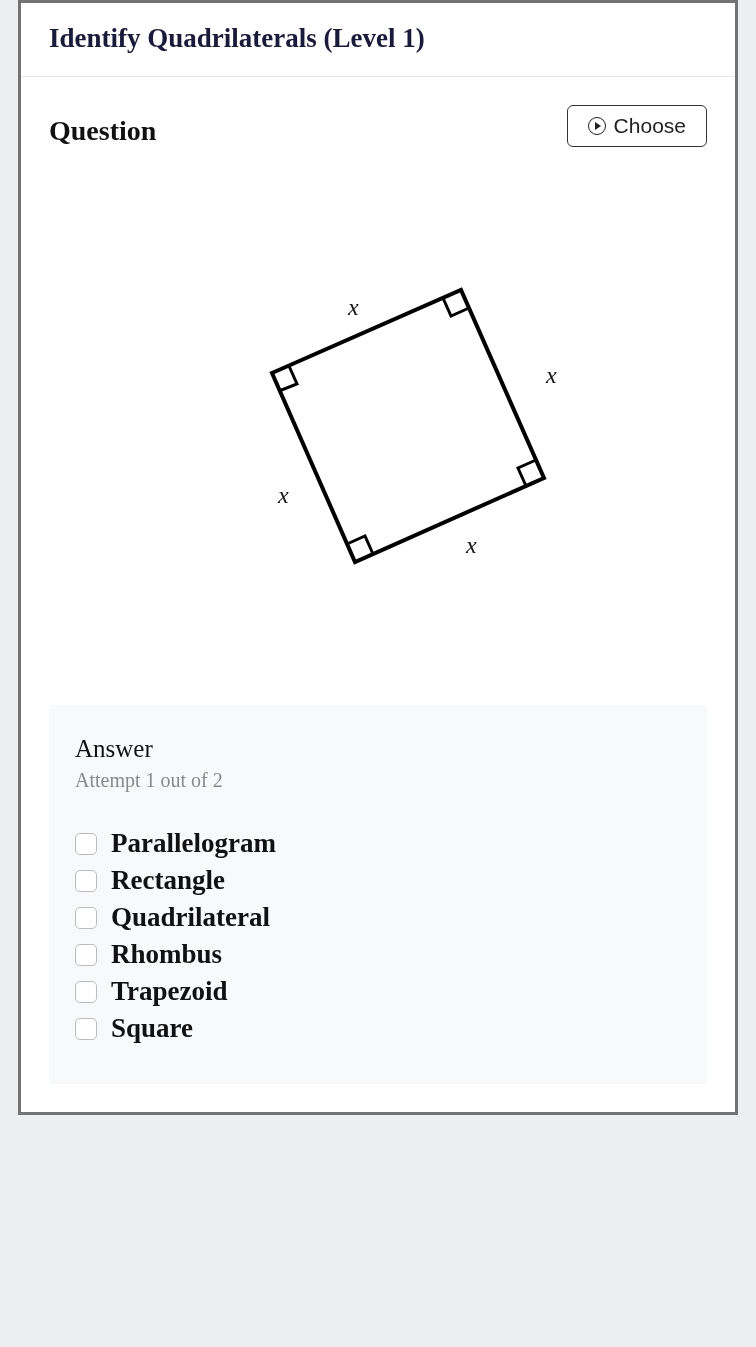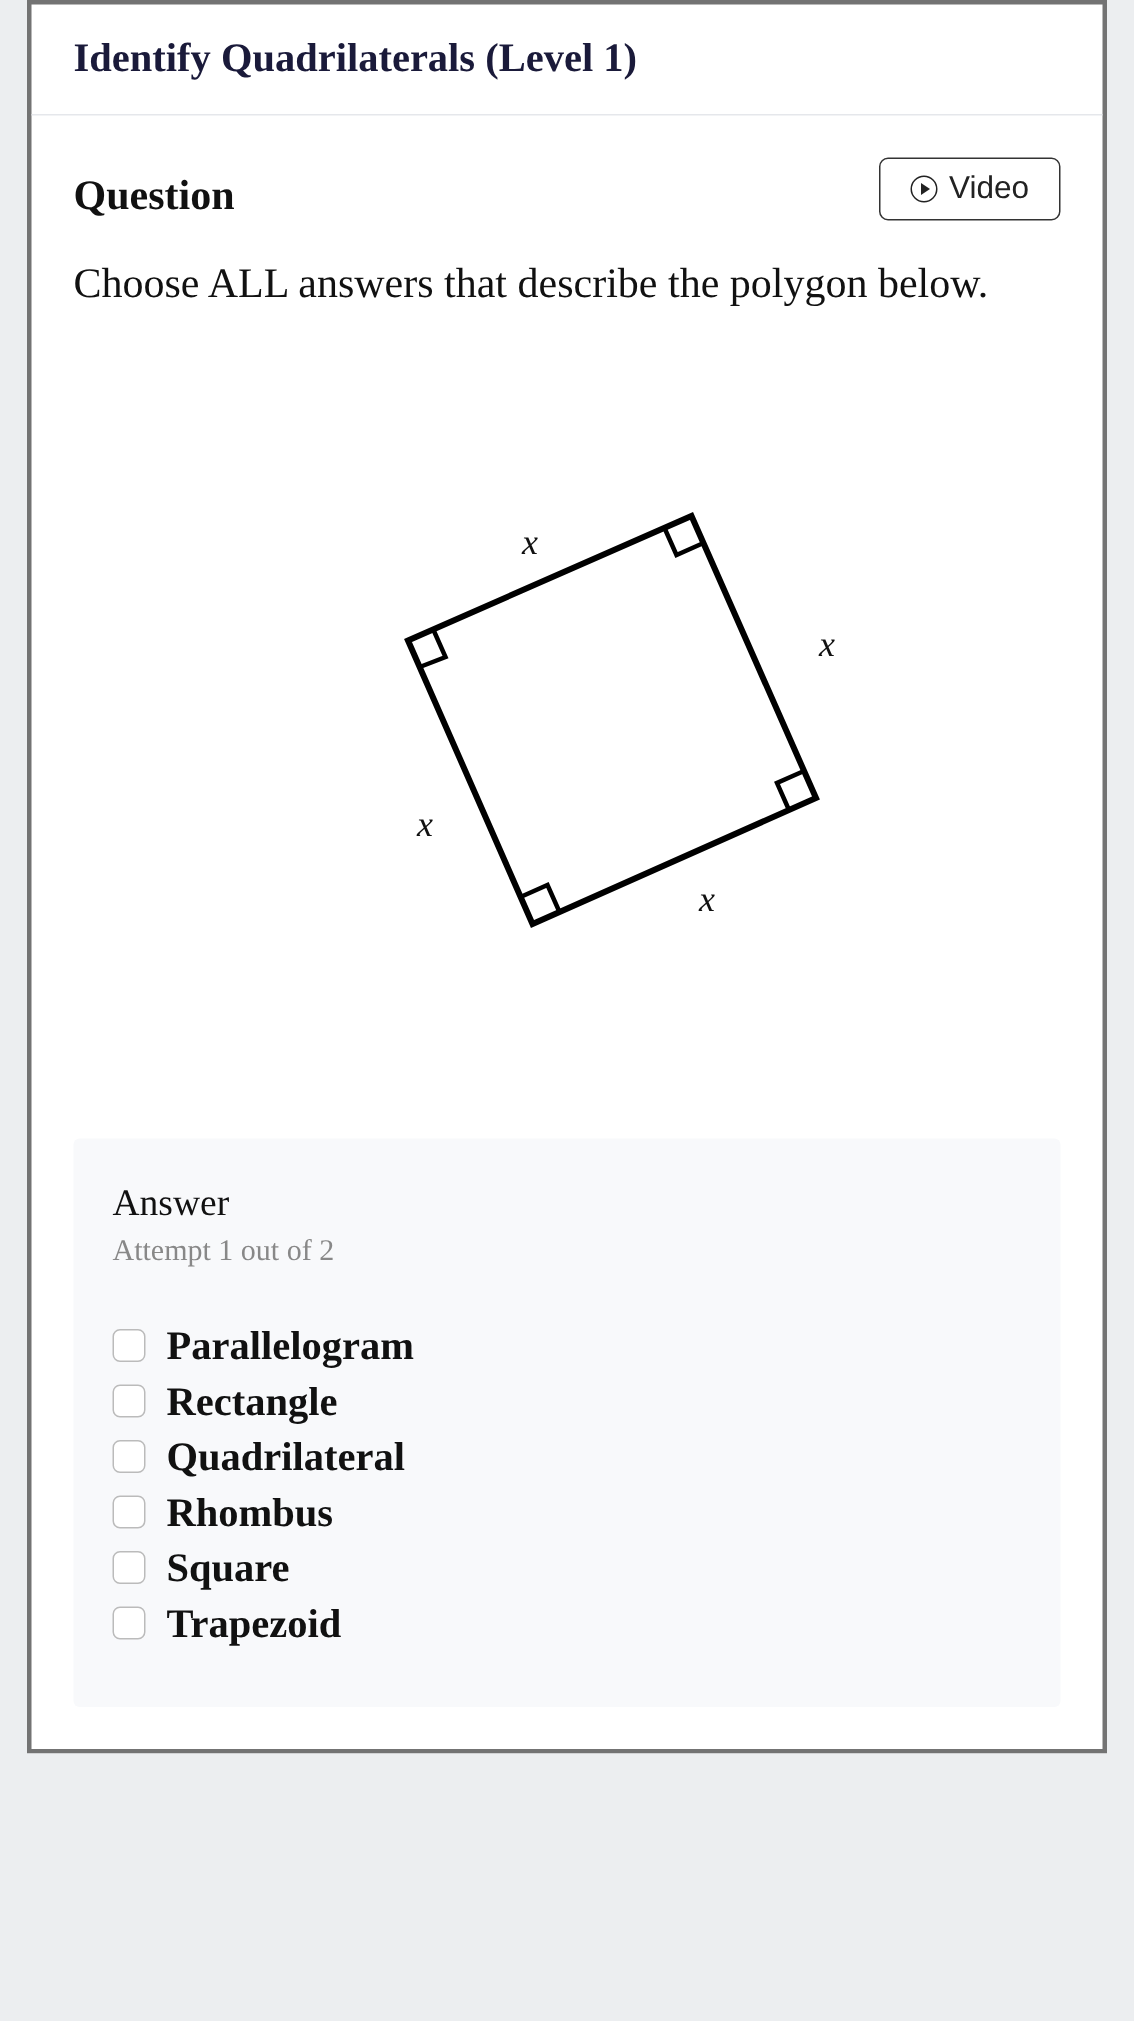--- a/index.html
+++ b/index.html
@@ -129,25 +129,24 @@
 <div class="card">
 
   <div class="header">
     <div class="header-title">Identify Quadrilaterals (Level 1)</div>
   </div>
 
   <div class="question-row">
     <div class="question-label">Question</div>
     <button class="btn">
       <span class="play-icon"></span>
-      <span>Video</span>
+      <span>Choose</span>
     </button>
   </div>
 
-  <div class="prompt">Choose ALL answers that describe the polygon below.</div>
 
   <div class="diagram-wrap">
     <svg width="460" height="440" viewBox="0 0 460 440">
 
       <g stroke="#000" stroke-width="4" fill="none" stroke-linejoin="miter">
         <polygon points="124,168 313,85 396,273 207,357"></polygon>
       </g>
 
       <g stroke="#000" stroke-width="3" fill="none">
 
@@ -182,22 +181,22 @@
       <label class="opt">
         <span class="chk"></span>
         <span class="opt-label">Quadrilateral</span>
       </label>
       <label class="opt">
         <span class="chk"></span>
         <span class="opt-label">Rhombus</span>
       </label>
       <label class="opt">
         <span class="chk"></span>
+        <span class="opt-label">Trapezoid</span>
+      </label>
+      <label class="opt">
+        <span class="chk"></span>
         <span class="opt-label">Square</span>
       </label>
-      <label class="opt">
-        <span class="chk"></span>
-        <span class="opt-label">Trapezoid</span>
-      </label>
     </div>
   </div>
 
 </div>
 
 </body></html>

